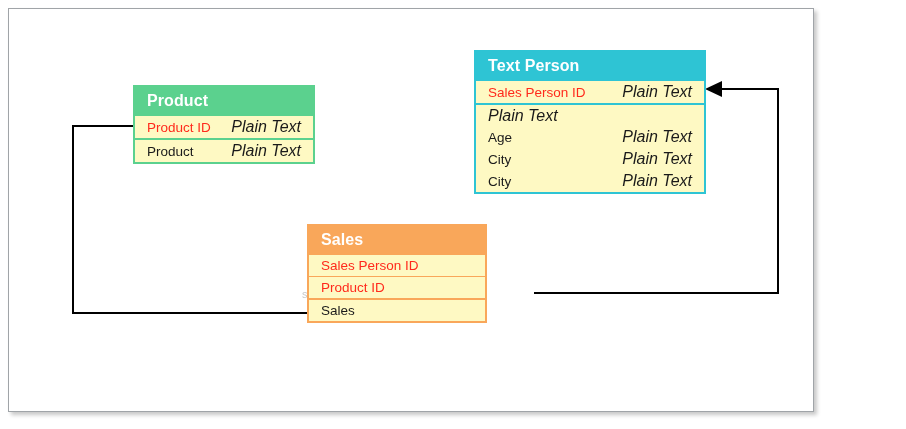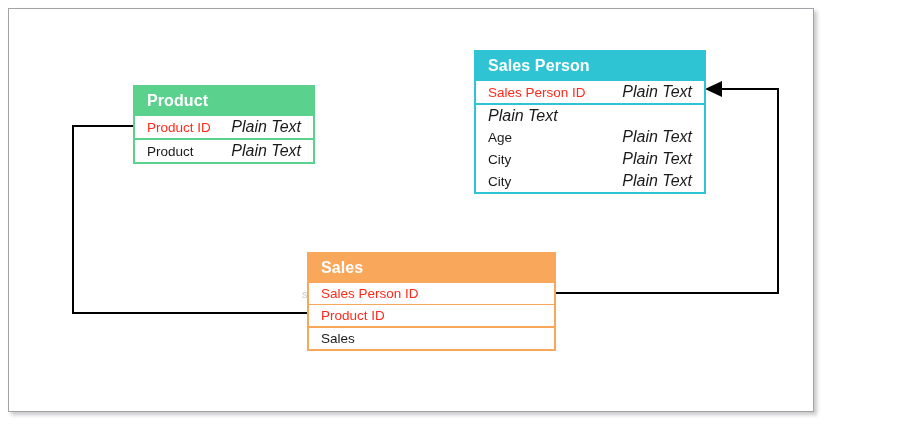--- a/index.html
+++ b/index.html
@@ -53,21 +53,21 @@
     font-size: 16px;
     font-weight: bold;
     color: #ffffff;
     padding: 4px 12px 5px 12px;
     letter-spacing: 0.1px;
     line-height: 20px;
   }
 
   .attr-group {
     box-sizing: border-box;
-    background: #ffffff;
+    background: #fef9c3;
   }
 
   .attr-row {
     display: flex;
     justify-content: space-between;
     align-items: baseline;
     font-size: 13.5px;
     line-height: 19px;
     padding: 1px 12px 1px 12px;
     color: #1a1a1a;
@@ -105,22 +105,22 @@
     top: 50px;
     width: 232px;
     border: 2px solid #2ec4d4;
   }
   #entity-salesperson .entity-header { background: #2ec4d4; }
   #entity-salesperson .attr-group.keys { border-bottom: 2px solid #2ec4d4; }
 
   
   #entity-sales {
     left: 307px;
-    top: 252px;
-    width: 249px;
+    top: 224px;
+    width: 180px;
     border: 2px solid #f9a košt;
     border: 2px solid #f9a council;
     border: 2px solid #f9a75a;
   }
   #entity-sales .entity-header { background: #f9a75a; }
   #entity-sales .attr-group.keys { border-bottom: 2px solid #f9a75a; }
   #entity-sales .attr-row.sep-top { border-top: 1px solid #f9a75a; }
 
   .ghost-mark {
     position: absolute;
@@ -161,21 +161,21 @@
     </div>
     <div class="attr-group">
       <div class="attr-row">
         <span class="attr-name">Product</span>
         <span class="attr-type">Plain Text</span>
       </div>
     </div>
   </div>
 
   <div class="entity" id="entity-salesperson">
-    <div class="entity-header">Sales Person</div>
+    <div class="entity-header">Text Person</div>
     <div class="attr-group keys">
       <div class="attr-row">
         <span class="attr-name key">Sales Person ID</span>
         <span class="attr-type">Plain Text</span>
       </div>
     </div>
     <div class="attr-group">
       <div class="attr-row">
         <span class="attr-type">Plain Text</span>
       </div>

